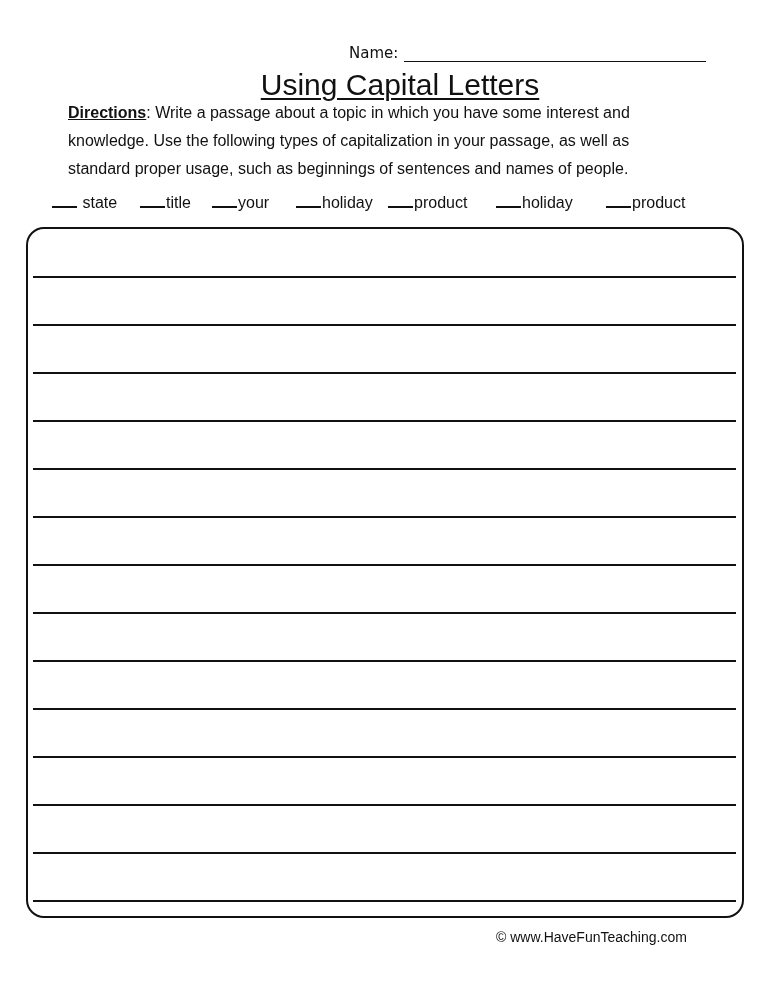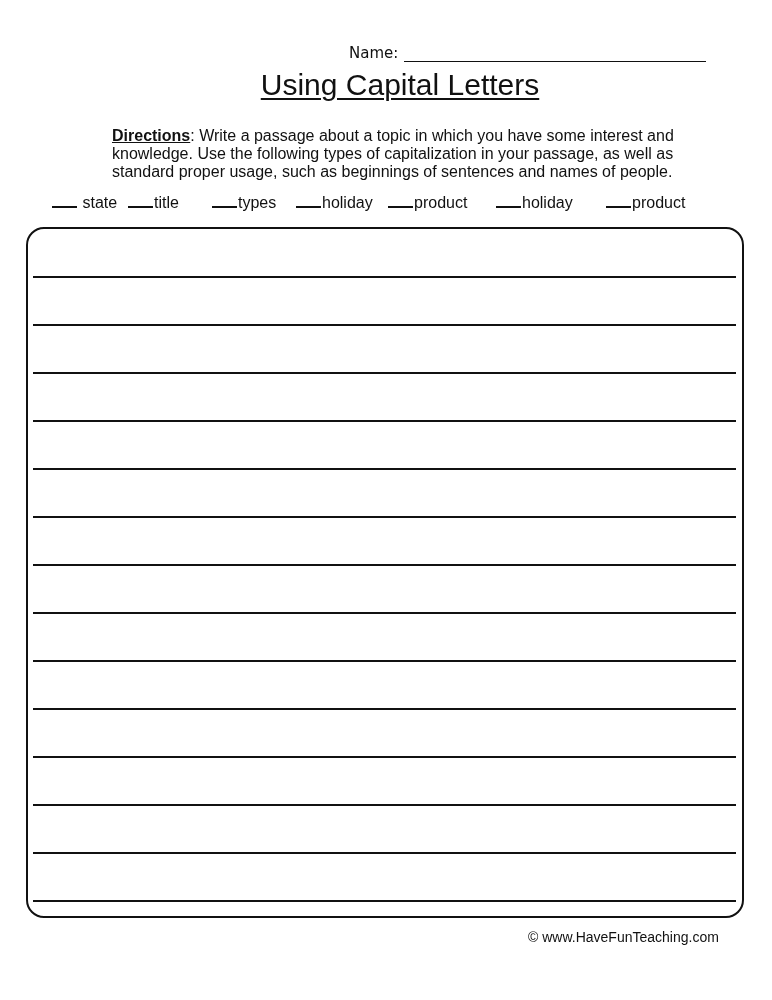--- a/index.html
+++ b/index.html
@@ -5,51 +5,51 @@
   html, body { margin: 0; padding: 0; background: #ffffff; }
   body { width: 772px; height: 1000px; position: relative; overflow: hidden;
          font-family: "Liberation Sans", sans-serif; color: #111; }
   .name-row { position: absolute; left: 349px; top: 44px; font-size: 15px;
               font-family: "DejaVu Sans", sans-serif; display: flex; align-items: center; }
   .name-line { display: inline-block; width: 302px; border-bottom: 1.5px solid #111;
                margin-left: 6px; height: 16px; }
   .title { position: absolute; left: 0; width: 800px; top: 68px; text-align: center;
            font-size: 30px; text-decoration: underline; text-underline-offset: 3px;
            text-decoration-thickness: 2px; }
-  .directions { position: absolute; left: 68px; top: 127px; width: 620px;
-                font-size: 16px; line-height: 18px; margin-left: 44px; }
+  .directions { position: absolute; left: 68px; top: 99px; width: 620px;
+                font-size: 16px; line-height: 28px; }
   .directions .label { font-weight: bold; text-decoration: underline; }
   .types { position: absolute; left: 52px; top: 194px; font-size: 16px; }
   .type { position: absolute; white-space: nowrap; }
   .blank { display: inline-block; width: 25px; border-bottom: 2.5px solid #111;
            margin-right: 1px; height: 12px; vertical-align: baseline; }
   .box { position: absolute; left: 26px; top: 227px; width: 718px; height: 691px;
          border: 2px solid #111; border-radius: 18px; box-sizing: border-box; }
   .write-line { position: absolute; left: 5px; right: 6px; height: 0;
                 border-top: 2.5px solid #111; }
-  .footer { position: absolute; left: 496px; top: 929px; font-size: 14px; margin-left: 32px; }
+  .footer { position: absolute; left: 496px; top: 929px; font-size: 14px; }
 </style>
 </head>
 <body>
 
 <div class="name-row">
   <span>Name:</span>
   <span class="name-line"></span>
 </div>
 
 <div class="title">Using Capital Letters</div>
 
 <div class="directions">
   <span class="label">Directions</span><span>:  Write a passage about a topic in which you have some interest and knowledge.  Use the following types of capitalization in your passage, as well as standard proper usage, such as beginnings of sentences and names of people.</span>
 </div>
 
 <div class="types">
   <span class="type" style="left:0px"><span class="blank"></span><span> state</span></span>
-  <span class="type" style="left:76px"><span class="blank"></span><span>title</span></span>
-  <span class="type" style="left:160px"><span class="blank"></span><span>types</span></span>
+  <span class="type" style="left:88px"><span class="blank"></span><span>title</span></span>
+  <span class="type" style="left:160px"><span class="blank"></span><span>your</span></span>
   <span class="type" style="left:244px"><span class="blank"></span><span>holiday</span></span>
   <span class="type" style="left:336px"><span class="blank"></span><span>product</span></span>
   <span class="type" style="left:444px"><span class="blank"></span><span>holiday</span></span>
   <span class="type" style="left:554px"><span class="blank"></span><span>product</span></span>
 </div>
 
 <div class="box" id="writing-box">
     <div class="write-line" style="top: 47px;"></div>
     <div class="write-line" style="top: 95px;"></div>
     <div class="write-line" style="top: 143px;"></div>

